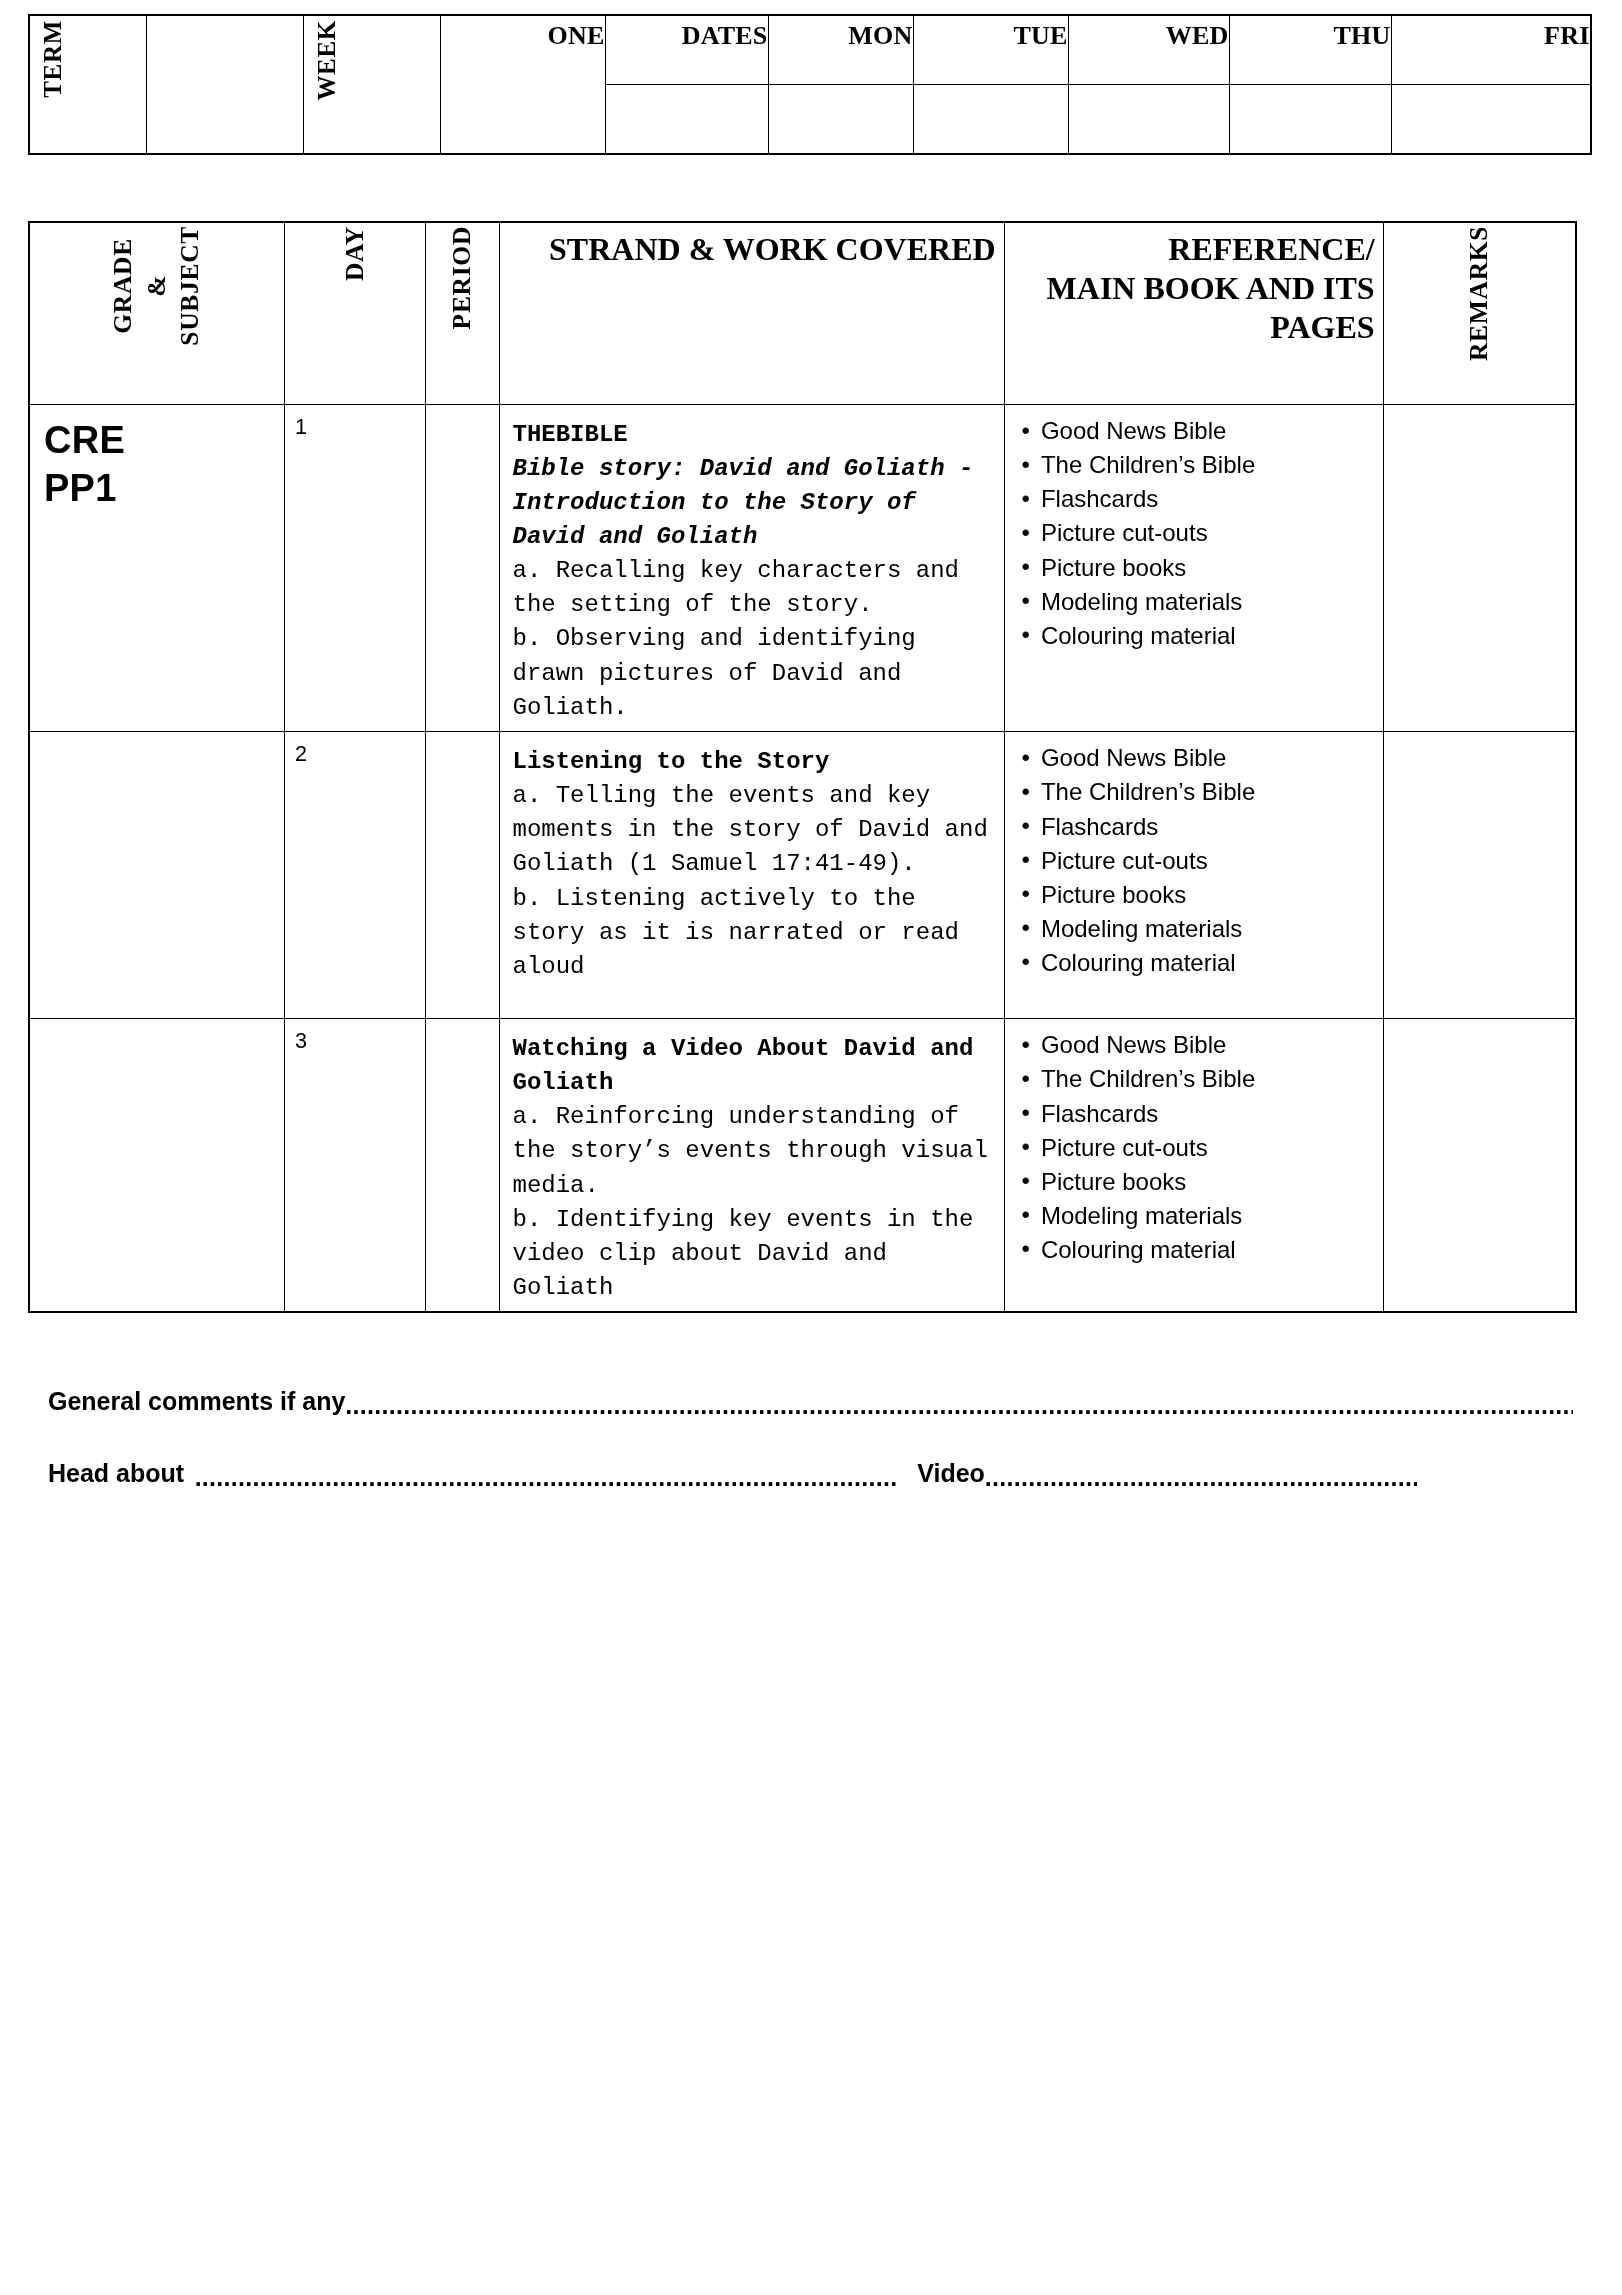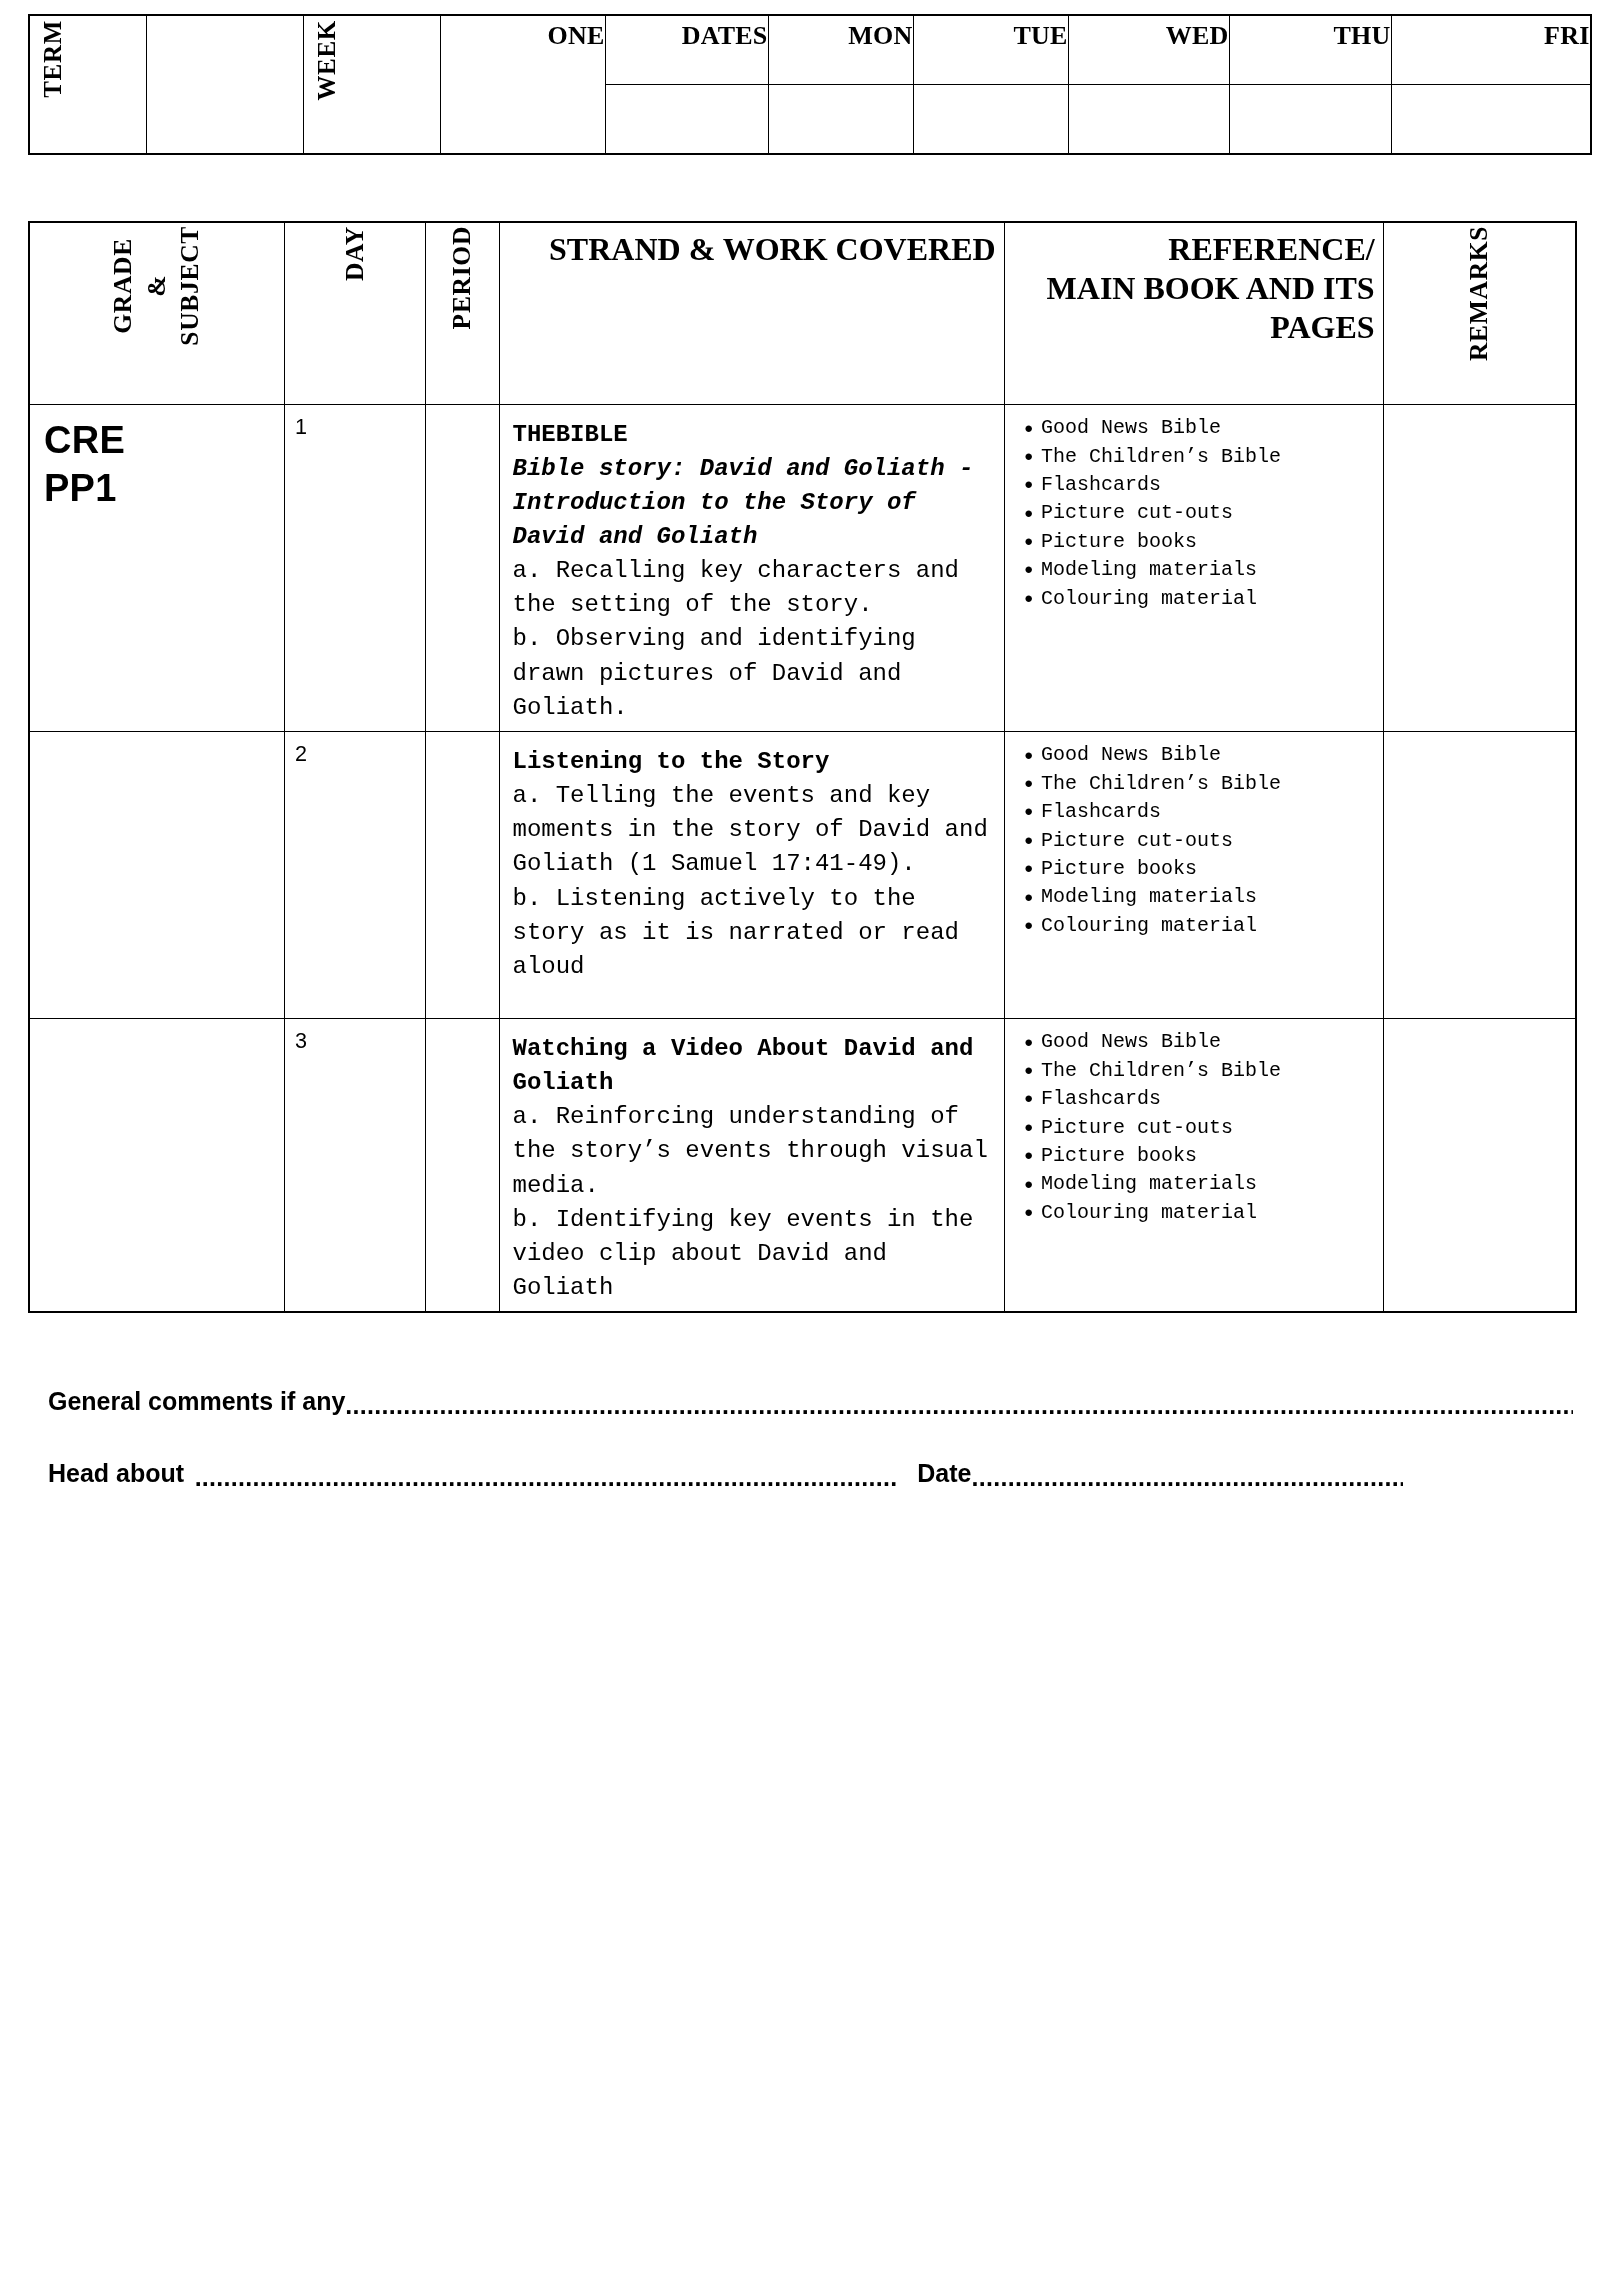--- a/index.html
+++ b/index.html
@@ -157,22 +157,22 @@
     font-family: "Liberation Serif", serif;
     font-size: 24px;
     line-height: 1.42;
     padding: 13px 10.5px 6.5px 13px;
   }
   .strand-cell .t-bold { font-weight: bold; }
   .strand-cell .t-bolditalic { font-weight: bold; font-style: italic; }
   .strand-cell p { margin: 0; font-family: Liberation Mono, monospace; }
 
   .ref-cell {
-    font-family: Liberation Mono, monospace;
-    font-size: 20px;
+    font-family: Liberation Sans, sans-serif;
+    font-size: 24px;
     line-height: 1.42;
     padding: 9.2px 9.2px 6.5px 14.4px;
   }
   .ref-cell ul {
     margin: 0;
     padding: 0;
     list-style: none;
   }
   .ref-cell li {
     margin: 0;
@@ -433,19 +433,19 @@
   </div>
 
   <div class="footer">
     <div class="footer-line">
       <span>General comments if any</span>
       <span class="dots dots-comments">................................................................................................................................................................................................................................</span>
     </div>
     <div class="footer-line second">
       <span>Head about</span>
       <span class="dots dots-head">..............................................................................................................</span>
-      <span class="lbl-date">Date</span>
+      <span class="lbl-date">Video</span>
       <span class="dots dots-date">...............................................................</span>
     </div>
   </div>
 
 </div>
 
 
 </body></html>

